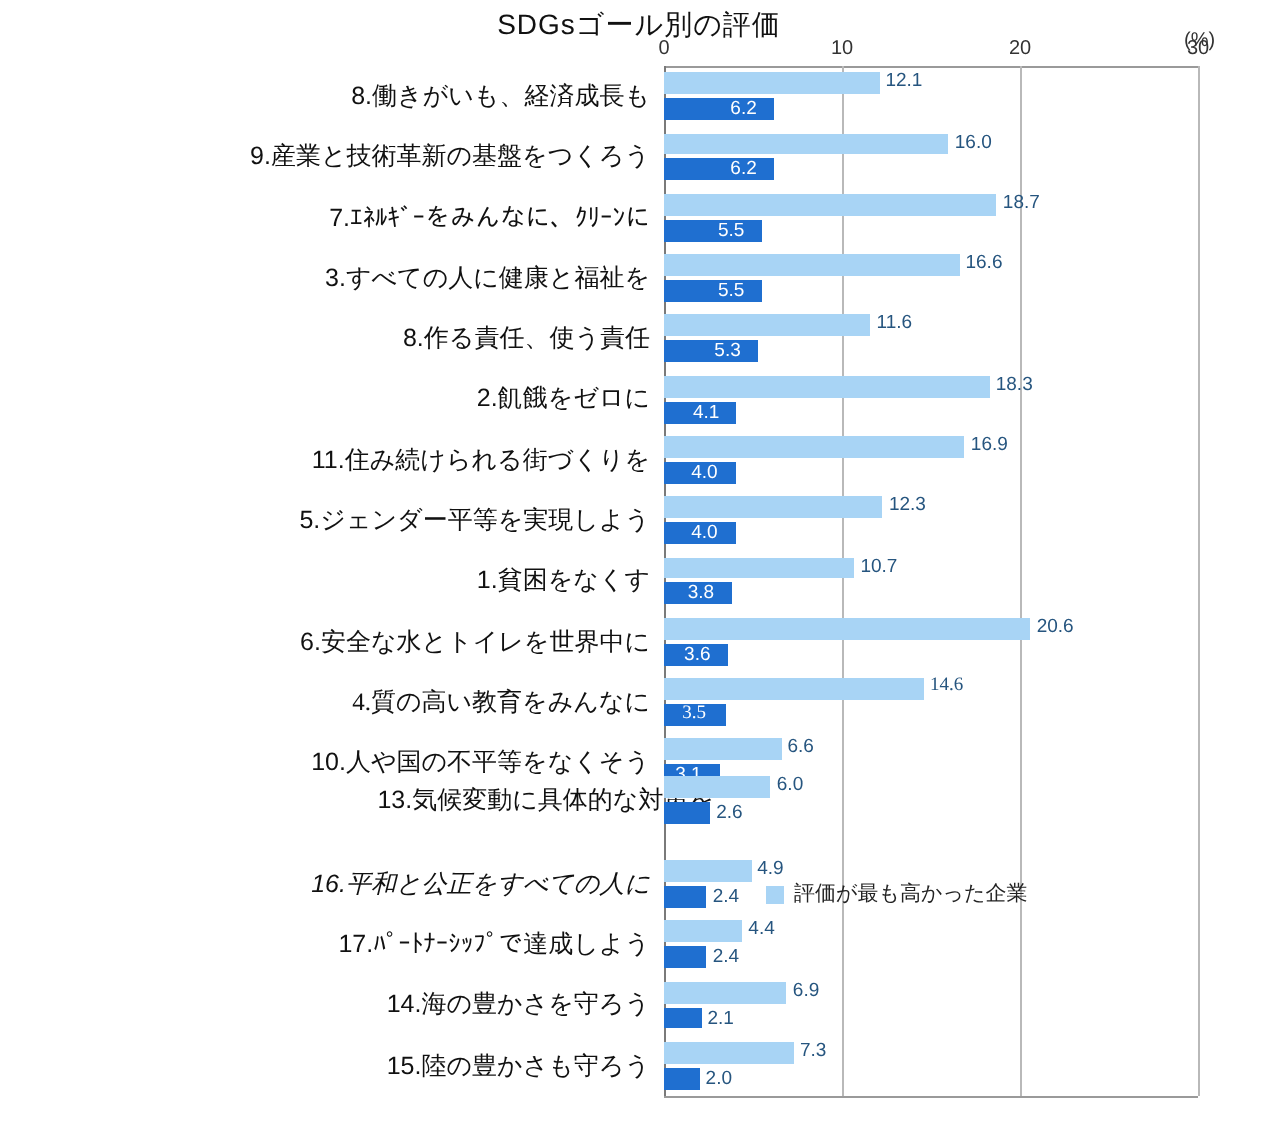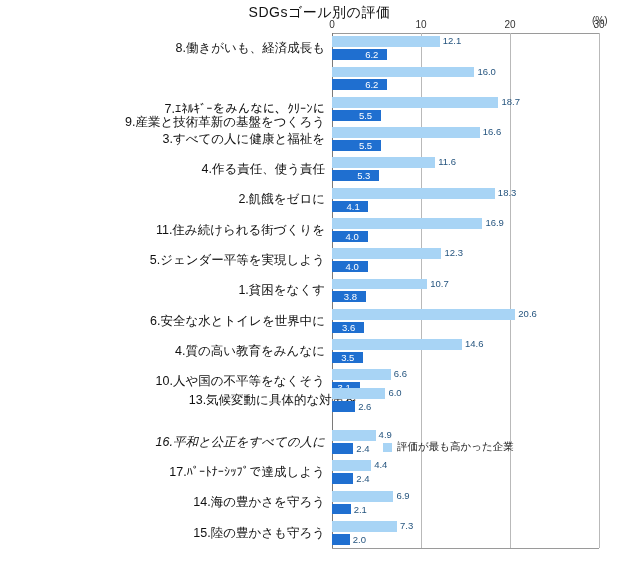--- a/index.html
+++ b/index.html
@@ -174,21 +174,21 @@
       <div class="row" style="top: 33px; height: 30.2941px;">
         <div class="cat-label" style="height: 30.2941px; line-height: 30.2941px;">8.働きがいも、経済成長も</div>
         <div class="bars" style="height: 30.2941px; width: 267px;">
           <div class="bar light" style="left: 0px; top: 3.24118px; height: 10.9059px; width: 107.69px;"></div>
           <div class="bar-val light-val" style="left: 110.69px; top: 2.24118px;">12.1</div>
           <div class="bar dark" style="left: 0px; top: 16.1471px; height: 10.9059px; width: 55.18px;"></div>
           <div class="bar-val dark-val" style="left: 33.18px; top: 16.1471px;">6.2</div>
         </div>
       </div>
       <div class="row" style="top: 63.2941px; height: 30.2941px;">
-        <div class="cat-label" style="height: 30.2941px; line-height: 30.2941px; margin-top: 44px;">9.産業と技術革新の基盤をつくろう</div>
+        <div class="cat-label" style="height: 30.2941px; line-height: 30.2941px;">9.産業と技術革新の基盤をつくろう</div>
         <div class="bars" style="height: 30.2941px; width: 267px;">
           <div class="bar light" style="left: 0px; top: 3.24118px; height: 10.9059px; width: 142.4px;"></div>
           <div class="bar-val light-val" style="left: 145.4px; top: 2.24118px;">16.0</div>
           <div class="bar dark" style="left: 0px; top: 16.1471px; height: 10.9059px; width: 55.18px;"></div>
           <div class="bar-val dark-val" style="left: 33.18px; top: 16.1471px;">6.2</div>
         </div>
       </div>
       <div class="row" style="top: 93.5882px; height: 30.2941px;">
         <div class="cat-label" style="height: 30.2941px; line-height: 30.2941px;">7.ｴﾈﾙｷﾞｰをみんなに、ｸﾘｰﾝに</div>
         <div class="bars" style="height: 30.2941px; width: 267px;">
@@ -201,21 +201,21 @@
       <div class="row" style="top: 123.882px; height: 30.2941px; text-align: right;">
         <div class="cat-label" style="height: 30.2941px; line-height: 30.2941px;">3.すべての人に健康と福祉を</div>
         <div class="bars" style="height: 30.2941px; width: 267px;">
           <div class="bar light" style="left: 0px; top: 3.24118px; height: 10.9059px; width: 147.74px;"></div>
           <div class="bar-val light-val" style="left: 150.74px; top: 2.24118px;">16.6</div>
           <div class="bar dark" style="left: 0px; top: 16.1471px; height: 10.9059px; width: 48.95px;"></div>
           <div class="bar-val dark-val" style="left: 26.95px; top: 16.1471px;">5.5</div>
         </div>
       </div>
       <div class="row" style="top: 154.176px; height: 30.2941px;">
-        <div class="cat-label" style="height: 30.2941px; line-height: 30.2941px;">4.作る責任、使う責任</div>
+        <div class="cat-label" style="height: 30.2941px; line-height: 30.2941px;">8.作る責任、使う責任</div>
         <div class="bars" style="height: 30.2941px; width: 267px;">
           <div class="bar light" style="left: 0px; top: 3.24118px; height: 10.9059px; width: 103.24px;"></div>
           <div class="bar-val light-val" style="left: 106.24px; top: 2.24118px;">11.6</div>
           <div class="bar dark" style="left: 0px; top: 16.1471px; height: 10.9059px; width: 47.17px;"></div>
           <div class="bar-val dark-val" style="left: 25.17px; top: 16.1471px;">5.3</div>
         </div>
       </div>
       <div class="row" style="top: 184.471px; height: 30.2941px;">
         <div class="cat-label" style="height: 30.2941px; line-height: 30.2941px;">2.飢餓をゼロに</div>
         <div class="bars" style="height: 30.2941px; width: 267px;">
@@ -254,21 +254,21 @@
       </div>
       <div class="row" style="top: 305.647px; height: 30.2941px;">
         <div class="cat-label" style="height: 30.2941px; line-height: 30.2941px;">6.安全な水とトイレを世界中に</div>
         <div class="bars" style="height: 30.2941px; width: 267px;">
           <div class="bar light" style="left: 0px; top: 3.24118px; height: 10.9059px; width: 183.34px;"></div>
           <div class="bar-val light-val" style="left: 186.34px; top: 2.24118px;">20.6</div>
           <div class="bar dark" style="left: 0px; top: 16.1471px; height: 10.9059px; width: 32.04px;"></div>
           <div class="bar-val dark-val" style="left: 10.04px; top: 16.1471px;">3.6</div>
         </div>
       </div>
-      <div class="row" style="top: 335.941px; height: 30.2941px;">
+      <div class="row" style="top: 335.941px; height: 30.2941px; font-family: Liberation Serif, serif;">
         <div class="cat-label" style="height: 30.2941px; line-height: 30.2941px;">4.質の高い教育をみんなに</div>
         <div class="bars" style="height: 30.2941px; width: 267px;">
           <div class="bar light" style="left: 0px; top: 3.24118px; height: 10.9059px; width: 129.94px;"></div>
           <div class="bar-val light-val" style="left: 132.94px; top: 2.24118px;">14.6</div>
           <div class="bar dark" style="left: 0px; top: 16.1471px; height: 10.9059px; width: 31.15px;"></div>
           <div class="bar-val dark-val" style="left: 9.15px; top: 16.1471px;">3.5</div>
         </div>
       </div>
       <div class="row" style="top: 366.235px; height: 30.2941px;">
         <div class="cat-label" style="height: 30.2941px; line-height: 30.2941px;">10.人や国の不平等をなくそう</div>

